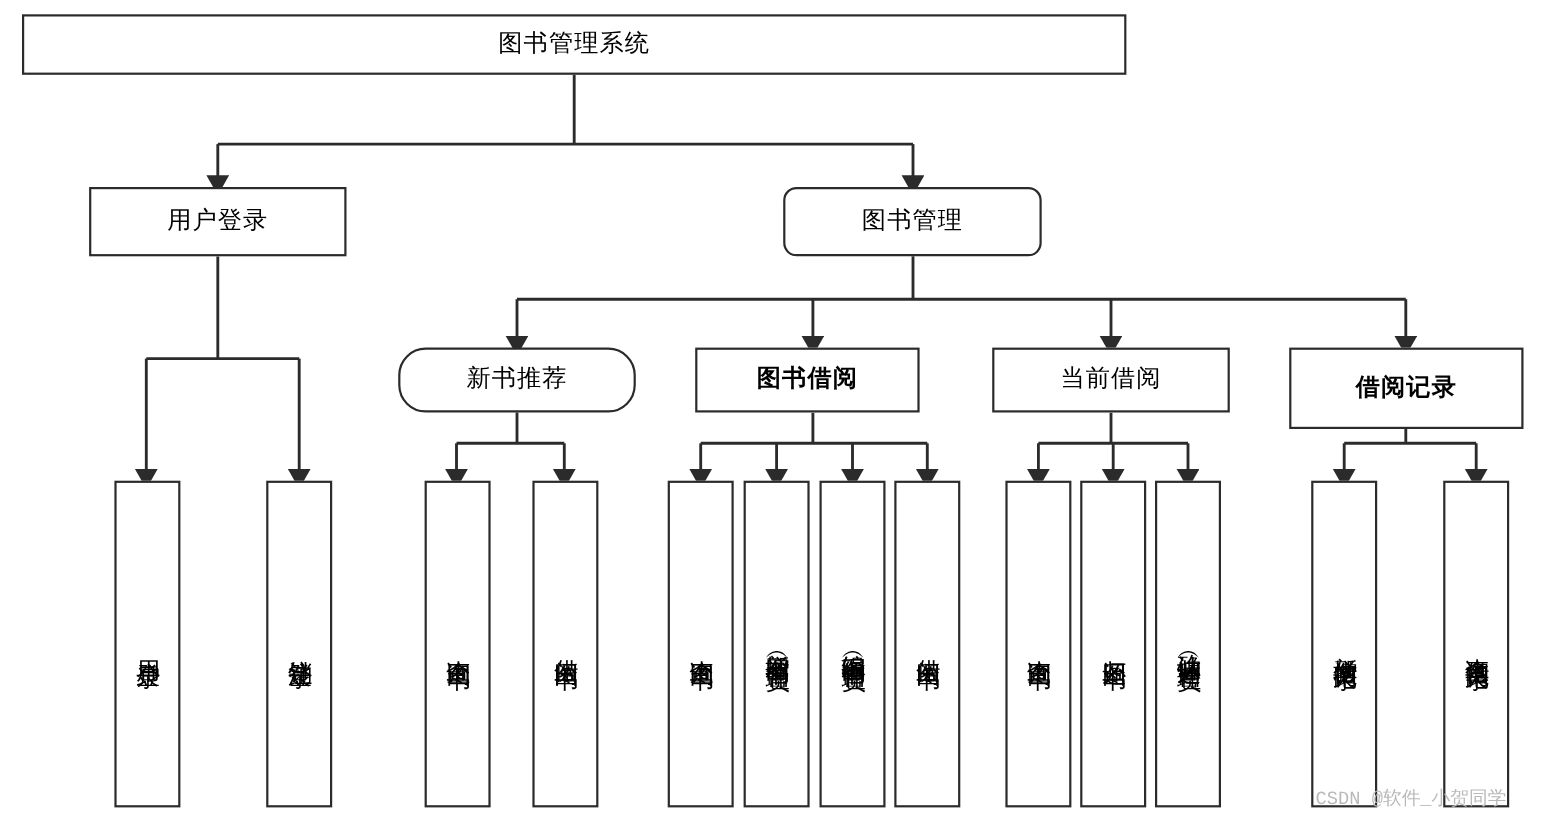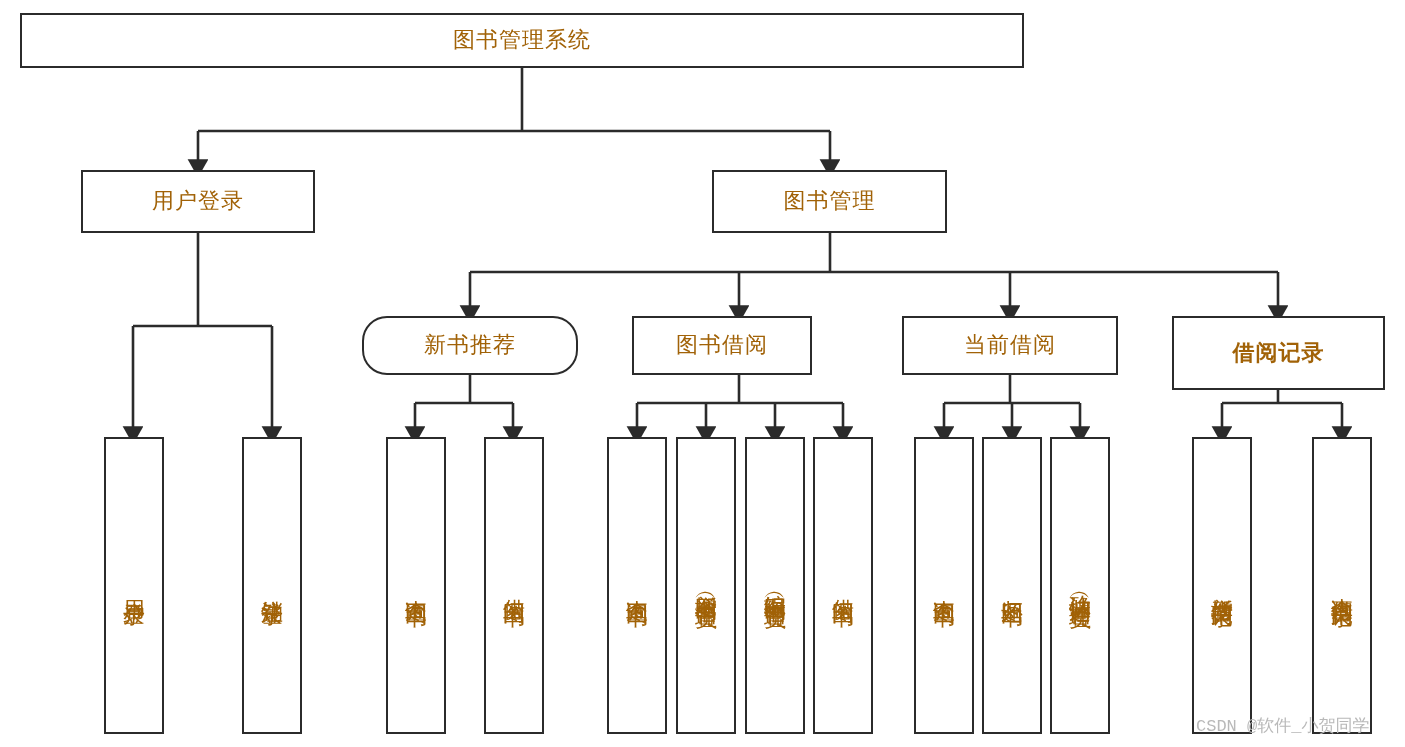--- a/index.html
+++ b/index.html
@@ -27,21 +27,21 @@
     height: 747px;
   }
   .node {
     position: absolute;
     box-sizing: border-box;
     background: #ffffff;
     border: 2px solid #2b2b2b;
     display: flex;
     align-items: center;
     justify-content: center;
-    color: #a16207;
+    color: #000000;
     z-index: 2;
   }
   .node.h .node-label {
     font-size: 22px;
     line-height: 1.1;
     white-space: nowrap;
     letter-spacing: 1px;
   }
   .node.v {
     align-items: center;
@@ -122,28 +122,28 @@
     </g>
   </svg>
 
   <div class="node h" style="left:20px; top:13px; width:1004px; height:55px;">
     <span class="node-label">图书管理系统</span>
   </div>
 
   <div class="node h" style="left:81px; top:170px; width:234px; height:63px;">
     <span class="node-label">用户登录</span>
   </div>
-  <div class="node h" style="left:712px; top:170px; width:235px; height:63px;">
+  <div class="node h" style="left:712px; top:170px; width:235px; height:63px;border-radius:12px;">
     <span class="node-label">图书管理</span>
   </div>
 
   <div class="node h" style="left:362px; top:316px; width:216px; height:59px;border-radius:25px;">
     <span class="node-label">新书推荐</span>
   </div>
-  <div class="node h" style="left:632px; top:316px; width:180px; height:59px;">
+  <div class="node h" style="left:632px; top:316px; width:204px; height:59px;font-weight:bold;">
     <span class="node-label">图书借阅</span>
   </div>
   <div class="node h" style="left:902px; top:316px; width:216px; height:59px;">
     <span class="node-label">当前借阅</span>
   </div>
   <div class="node h" style="left:1172px; top:316px; width:213px; height:74px;font-weight:bold;">
     <span class="node-label">借阅记录</span>
   </div>
 
   <div class="node v" style="left:104px; top:437px; width:60px; height:297px;">

